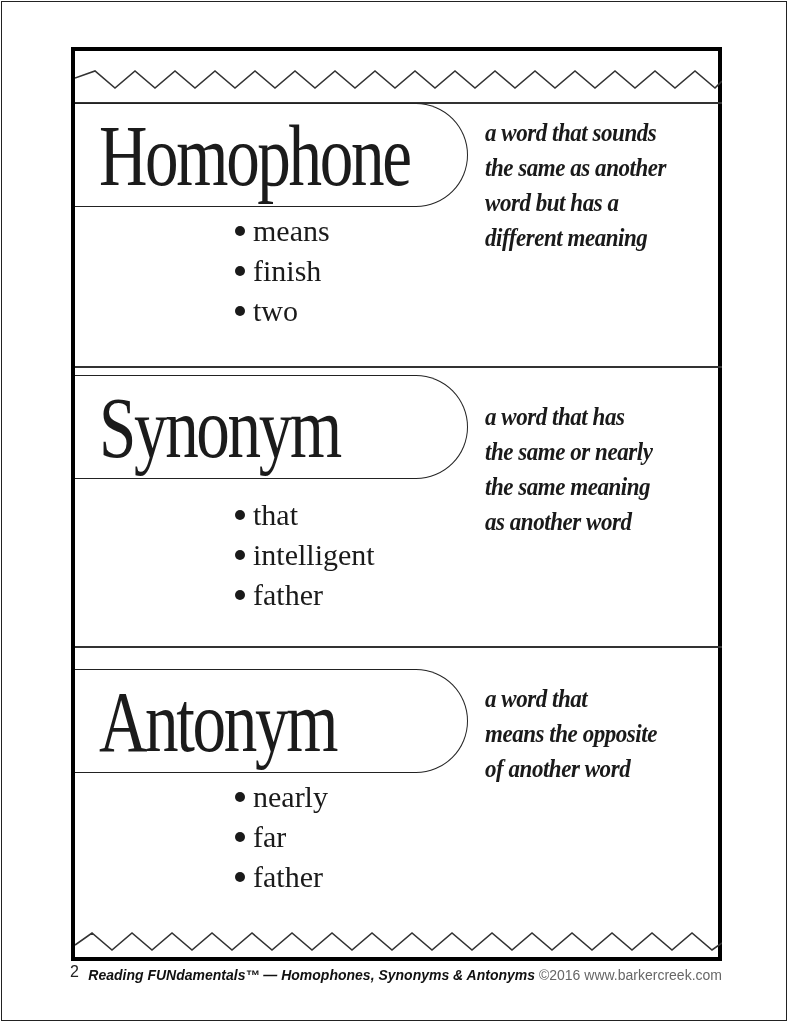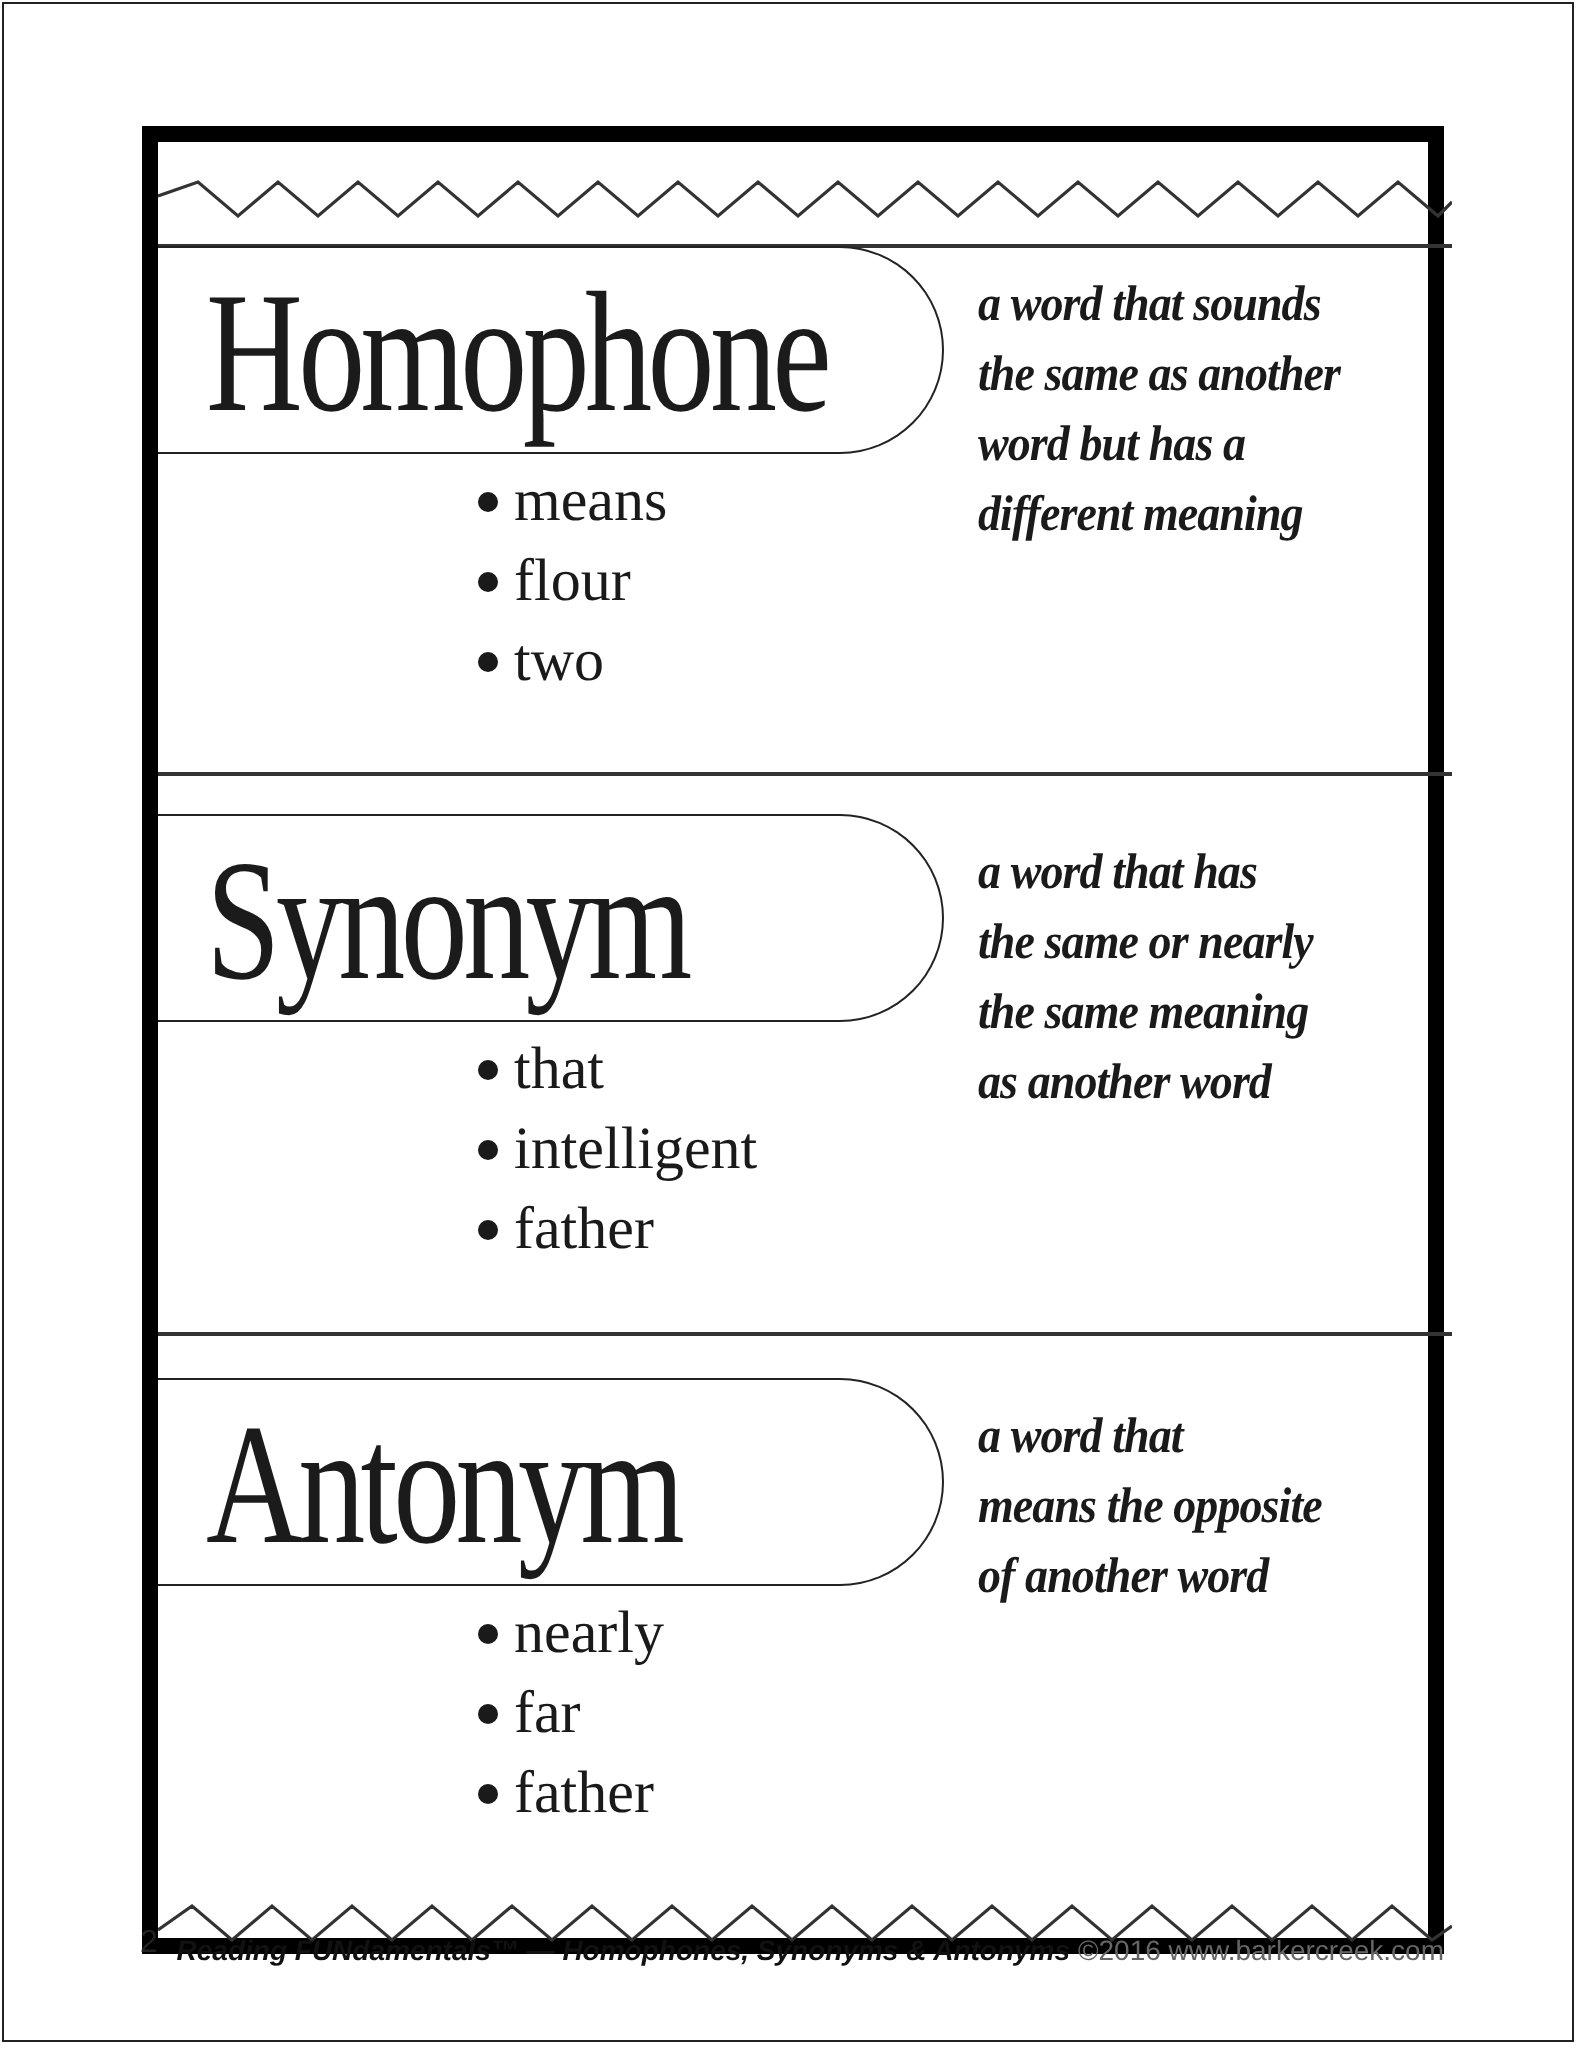--- a/index.html
+++ b/index.html
@@ -1,18 +1,18 @@
 <!DOCTYPE html>
 <html><head>
 <meta charset="utf-8">
 <style>
   html, body { margin:0; padding:0; }
   body { width:790px; height:1024px; background:#fff; position:relative; overflow:hidden; font-family:"Liberation Serif", serif; color:#1a1a1a; }
   .page-frame { position:absolute; left:1px; top:1px; width:786px; height:1020px; border:1px solid #222; box-sizing:border-box; }
-  .main-box { position:absolute; left:71px; top:47px; width:651px; height:914px; border:8px solid #000000; box-sizing:border-box;margin-top:16px; }
+  .main-box { position:absolute; left:71px; top:47px; width:651px; height:914px; border:4px solid #000000; box-sizing:border-box; }
   .zigzag { position:absolute; left:0; width:647px; height:30px; }
   .zigzag.top { top:10px; }
   .zigzag.bottom { top:872px; }
   .divider { position:absolute; left:0; width:647px; height:0; border-top:2px solid #333; }
   .tab { position:absolute; left:0; width:393px; height:104px; border:1.6px solid #222; border-left:none; border-radius:0 52px 52px 0; box-sizing:border-box; }
   .term { position:absolute; left:24px; top:4px; font-family:"Liberation Serif", serif; font-size:86px; line-height:96px; letter-spacing:-3px; transform:scaleX(0.78); transform-origin:left center; white-space:nowrap; color:#1b1b1b; }
   .pairs { position:absolute; left:0; width:330px; }
   .pair { position:absolute; height:40px; font-family:"Liberation Serif", serif; font-size:30px; line-height:40px; white-space:nowrap; }
   .pair .dot { position:absolute; left:160px; top:15px; width:10px; height:10px; border-radius:50%; background:#1a1a1a; }
   .pair .right { position:absolute; left:178px; }
@@ -46,34 +46,34 @@
     </div>
     <div class="pairs" style="top:160px;">
       <div class="pair" style="top:0;">
 
         <span class="dot"></span>
         <span class="right">means</span>
       </div>
       <div class="pair" style="top:40px;">
 
         <span class="dot"></span>
-        <span class="right">flour</span>
+        <span class="right">finish</span>
       </div>
       <div class="pair" style="top:80px;">
 
         <span class="dot"></span>
         <span class="right">two</span>
       </div>
     </div>
   </div>
 
   <div class="divider" style="top:315px;"></div>
 
   <div>
-    <div class="tab" style="top:336px;">
+    <div class="tab" style="top:324px;">
       <div class="term">Synonym</div>
     </div>
     <div class="definition" style="top:348px;">
       <div>a word that has</div>
       <div>the same or nearly</div>
       <div>the same meaning</div>
       <div>as another word</div>
     </div>
     <div class="pairs" style="top:444px;">
       <div class="pair" style="top:0;">

